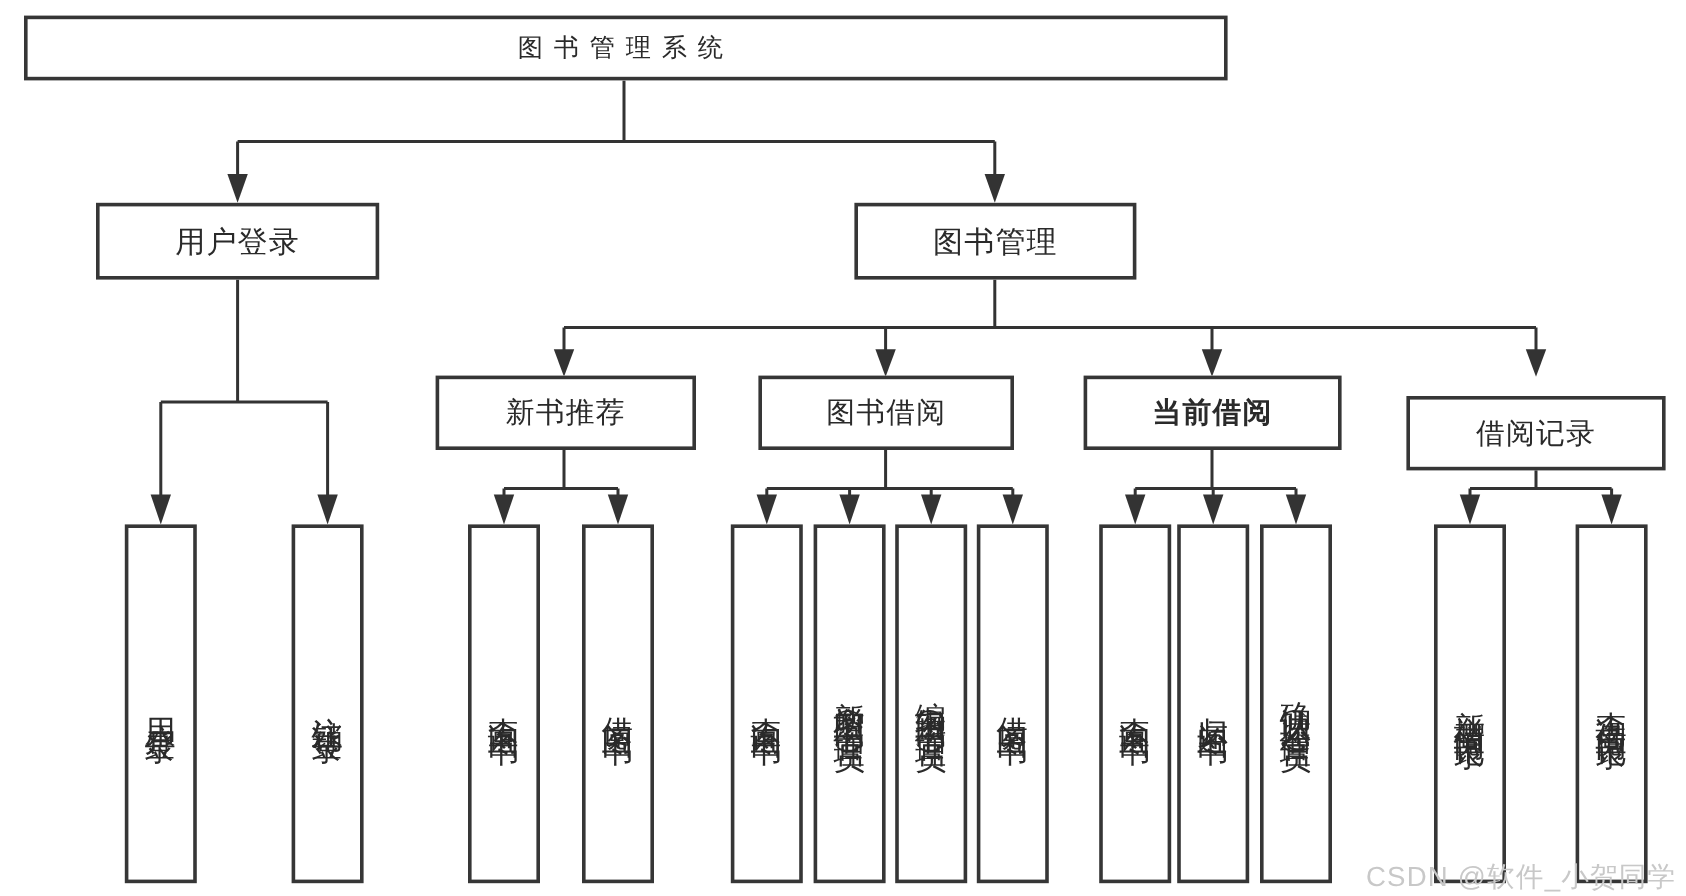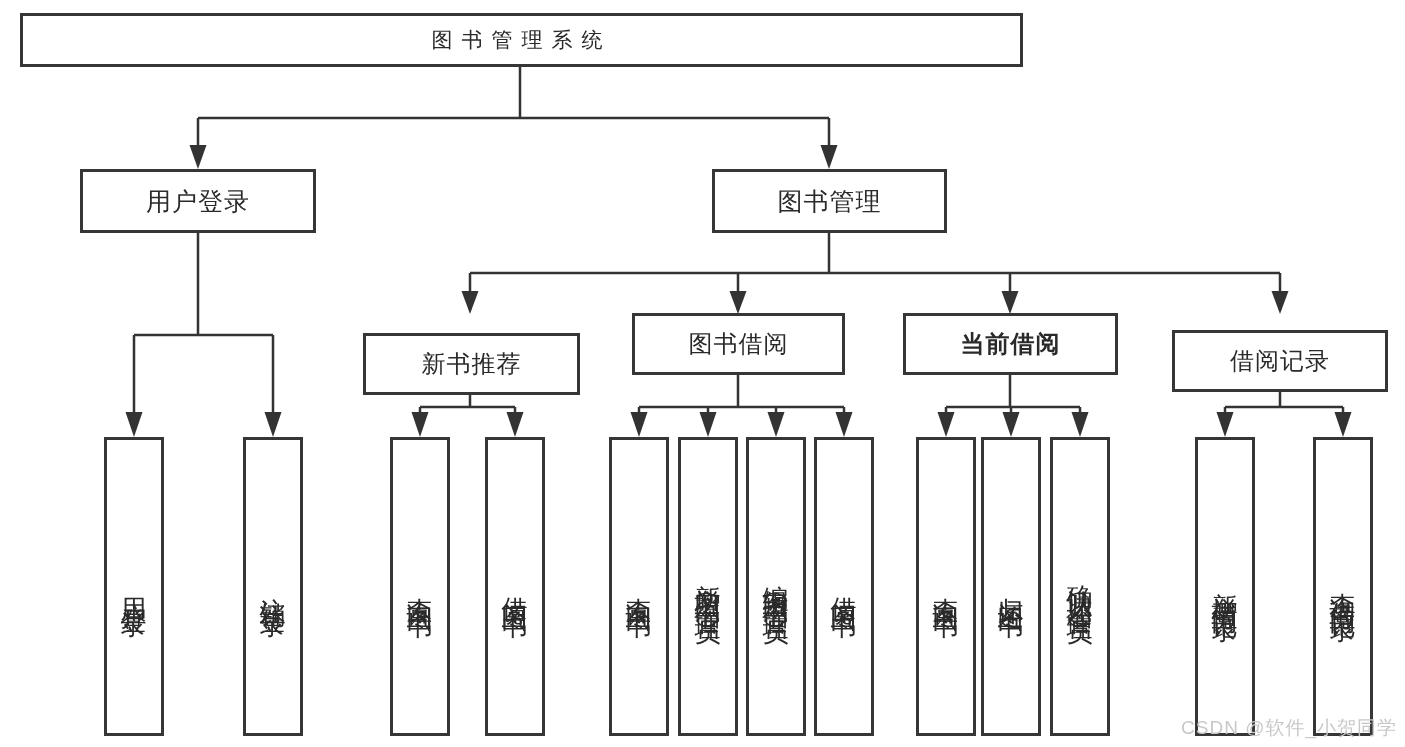--- a/index.html
+++ b/index.html
@@ -41,21 +41,21 @@
   .leaf-box .vtext {
     writing-mode: vertical-rl;
     text-orientation: mixed;
     letter-spacing: 5px;
     line-height: 1;
   }
   .watermark {
     position: absolute;
     top: 715px;
     right: 8px;
-    font-size: 19px;
+    font-size: 23px;
     color: #c8c8c8;
     letter-spacing: 1px;
     z-index: 10;
     white-space: nowrap;
   }
 </style>
 </head>
 <body>
 
 <div class="canvas">
@@ -107,21 +107,21 @@
     <span>图书管理系统</span>
   </div>
 
   <div class="box l2-box" style="left:80px; top:169px; width:236px; height:64px;">
     <span>用户登录</span>
   </div>
   <div class="box l2-box" style="left:712px; top:169px; width:235px; height:64px;">
     <span>图书管理</span>
   </div>
 
-  <div class="box l3-box" style="left:363px; top:313px; width:217px; height:62px;margin-top:20px;">
+  <div class="box l3-box" style="left:363px; top:313px; width:217px; height:62px;">
     <span>新书推荐</span>
   </div>
   <div class="box l3-box" style="left:632px; top:313px; width:213px; height:62px;align-items:center;">
     <span>图书借阅</span>
   </div>
   <div class="box l3-box" style="left:903px; top:313px; width:215px; height:62px;font-weight:bold;">
     <span>当前借阅</span>
   </div>
   <div class="box l3-box" style="left:1172px; top:313px; width:216px; height:62px;margin-top:17px;">
     <span>借阅记录</span>

